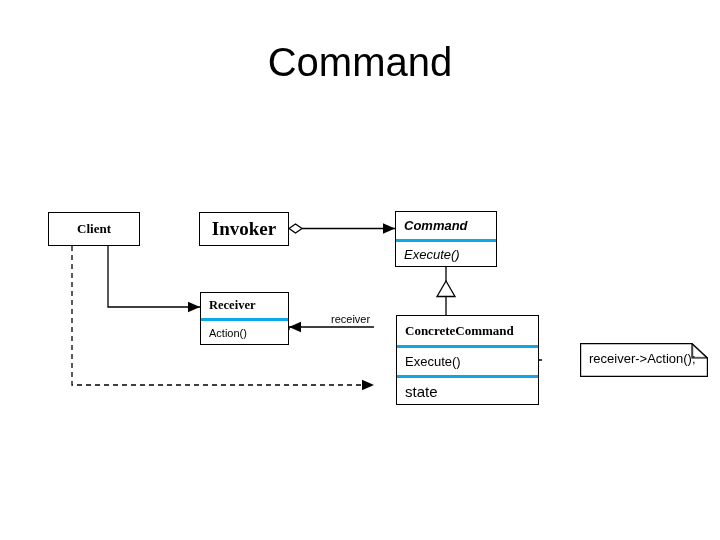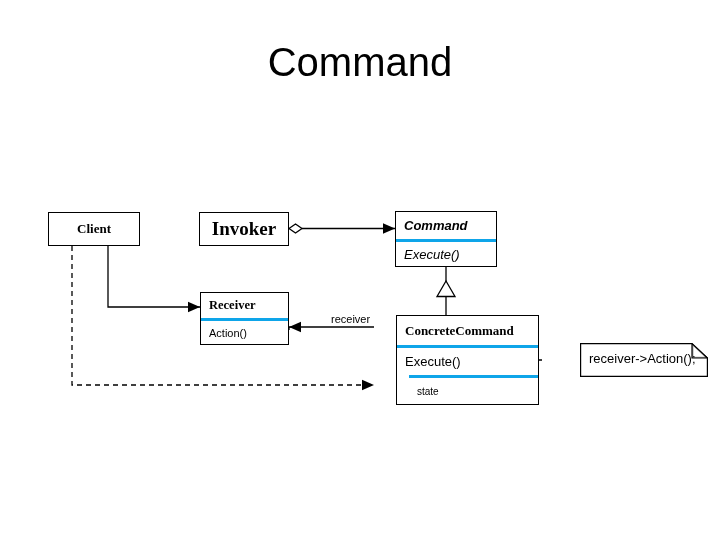--- a/index.html
+++ b/index.html
@@ -154,21 +154,21 @@
   </div>
 
   <div class="uml-box" style="left:200px; top:292px; width:89px; height:53px;">
     <div class="uml-row row-left bold" style="height:25px; font-size:12.5px;">Receiver</div>
     <div class="uml-row divider row-left" style="height:26px; font-size:11px;">Action()</div>
   </div>
 
   <div class="uml-box" style="left:396px; top:315px; width:143px; height:90px;">
     <div class="uml-row row-left bold" style="height:29px; font-size:13px;">ConcreteCommand</div>
     <div class="uml-row divider row-left" style="height:30px; font-size:13px;">Execute()</div>
-    <div class="uml-row divider row-left" style="height:29px; font-size:10px;margin-left:12px;">state</div>
+    <div class="uml-row divider row-left" style="height:29px; font-size:15px;">state</div>
   </div>
 
   <div class="note-box" style="left:545px; top:343px; width:128px; height:34px;margin-left:35px;">
     <svg width="128" height="34" viewBox="0 0 128 34" xmlns="http://www.w3.org/2000/svg" style="position:absolute; left:0; top:0;">
       <path d="M0.6,0.6 L112,0.6 L127.4,15 L127.4,33.4 L0.6,33.4 Z" fill="#ffffff" stroke="#000000" stroke-width="1.2"></path>
       <path d="M112,0.6 L127.4,15 L112,15 Z" fill="#a8a8a8" stroke="#000000" stroke-width="1.2"></path>
       <path d="M113.5,3.5 L124.5,13.8 L113.5,13.8 Z" fill="#ffffff" stroke="none"></path>
     </svg>
     <div class="note-text">receiver-&gt;Action();</div>
   </div>

